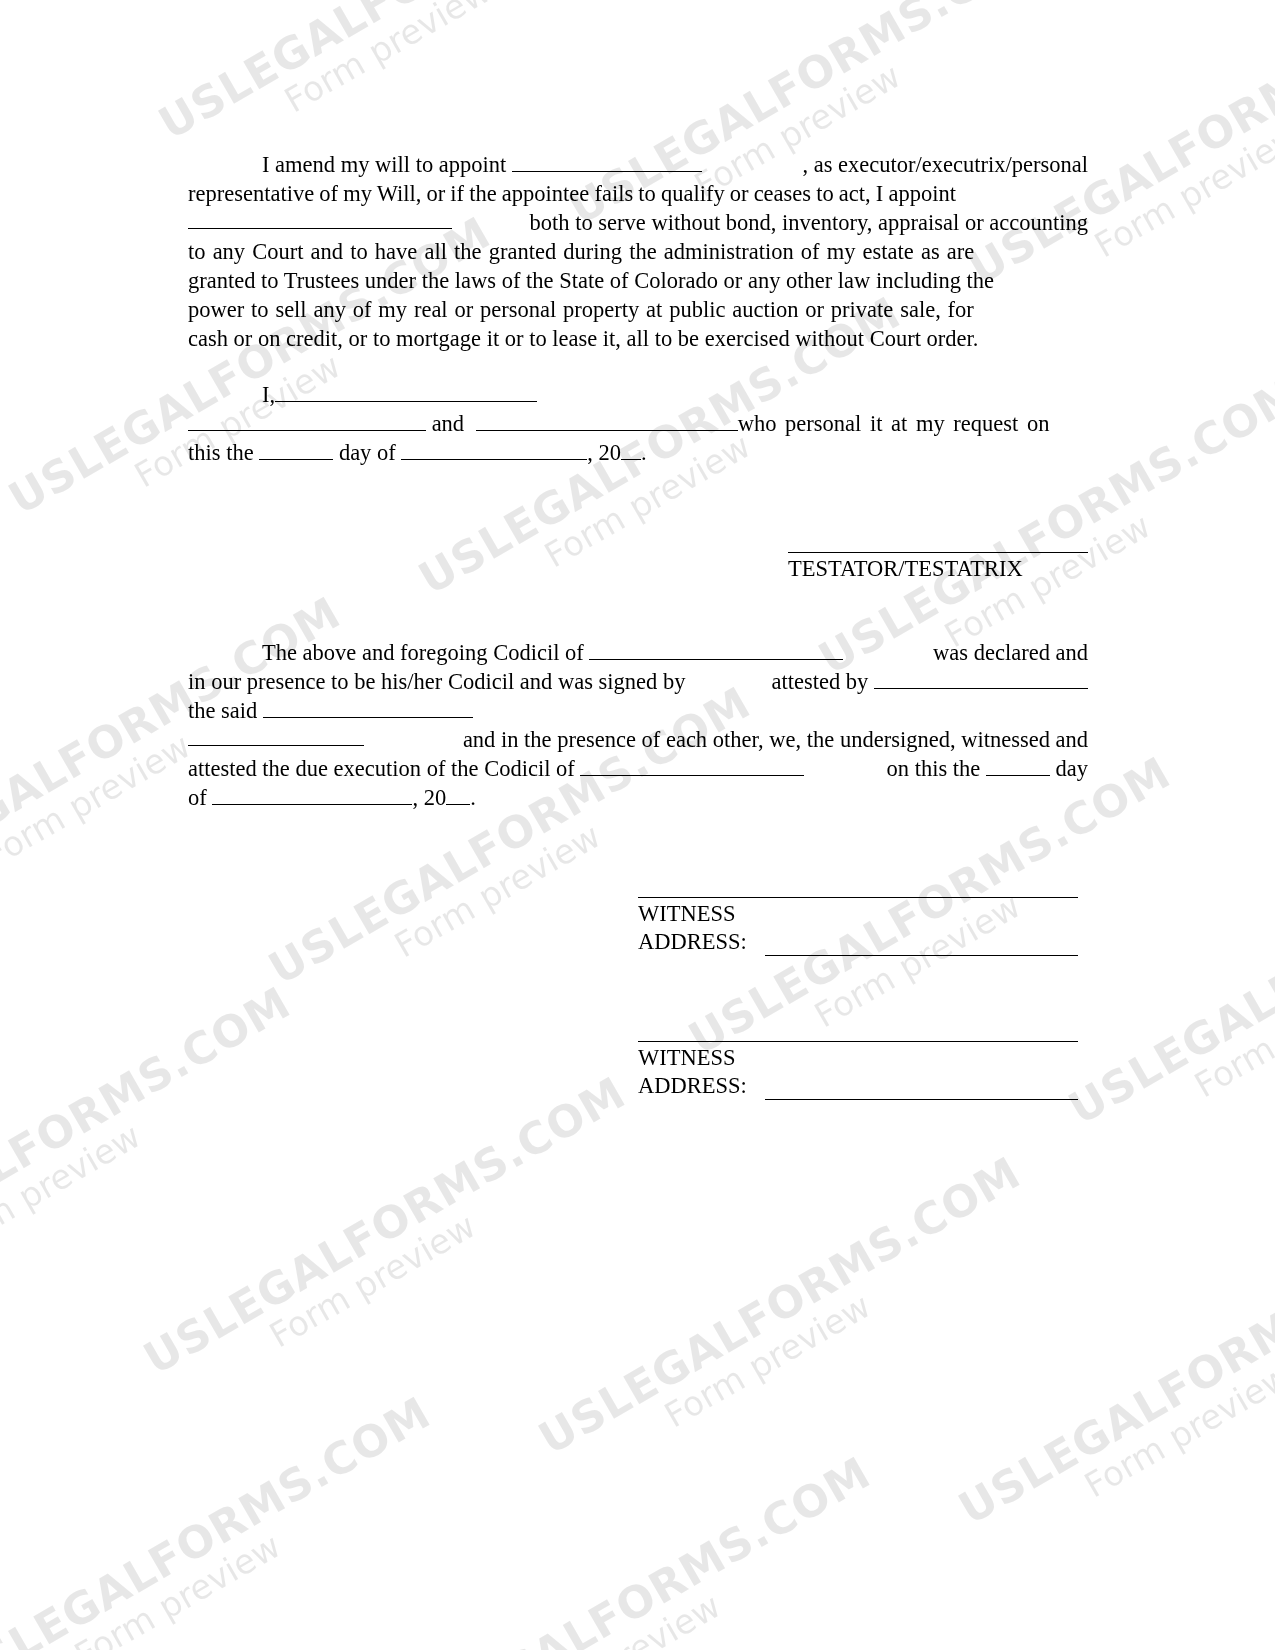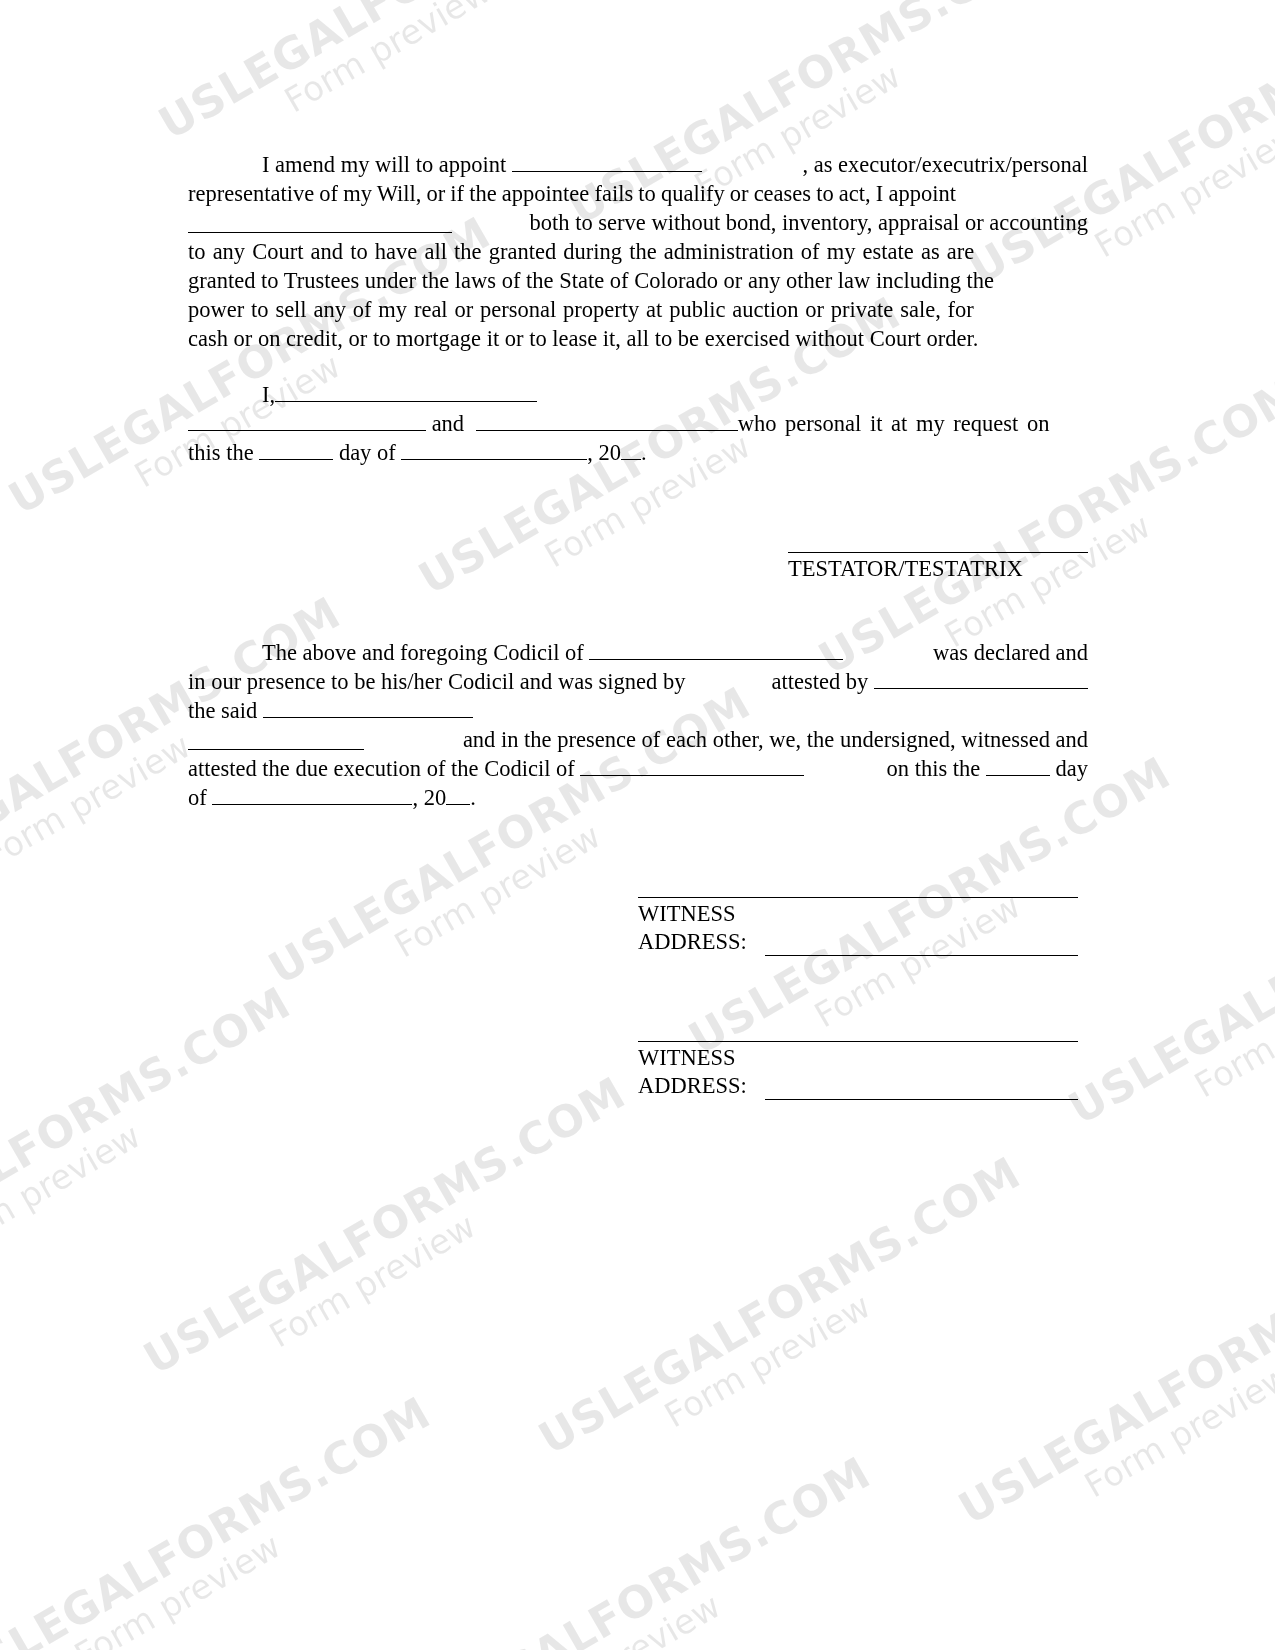--- a/index.html
+++ b/index.html
@@ -8,21 +8,21 @@
     background: #ffffff;
     font-family: "Liberation Serif", "DejaVu Serif", serif;
     color: #000;
   }
   .page { position: absolute; left: 0; top: 0; width: 1275px; height: 1650px; }
   .text-block {
     position: absolute; left: 188px; width: 900px;
     font-size: 22.5px; line-height: 29px;
   }
   .line { position: absolute; left: 0; white-space: nowrap; }
-  .justify { display: flex; justify-content: space-between; width: 900px; align-items: center; }
+  .justify { display: flex; justify-content: space-between; width: 900px; }
   .blank { display: inline-block; border-bottom: 1.5px solid #000; height: 20px; vertical-align: baseline; }
   .sig-line { position: absolute; border-top: 1.5px solid #000; }
   .label { position: absolute; font-size: 22.5px; line-height: 29px; white-space: nowrap; }
   .wm {
     position: absolute; transform: rotate(-30deg); transform-origin: left top;
     font-family: "DejaVu Sans", sans-serif; color: #000; opacity: 0.09;
     pointer-events: none; white-space: nowrap;
   }
   .wm .big { font-size: 44px; font-weight: bold; letter-spacing: 1px; display: block; }
   .wm .small { font-size: 34px; display: block; margin-left: 120px; margin-top: -4px; }

